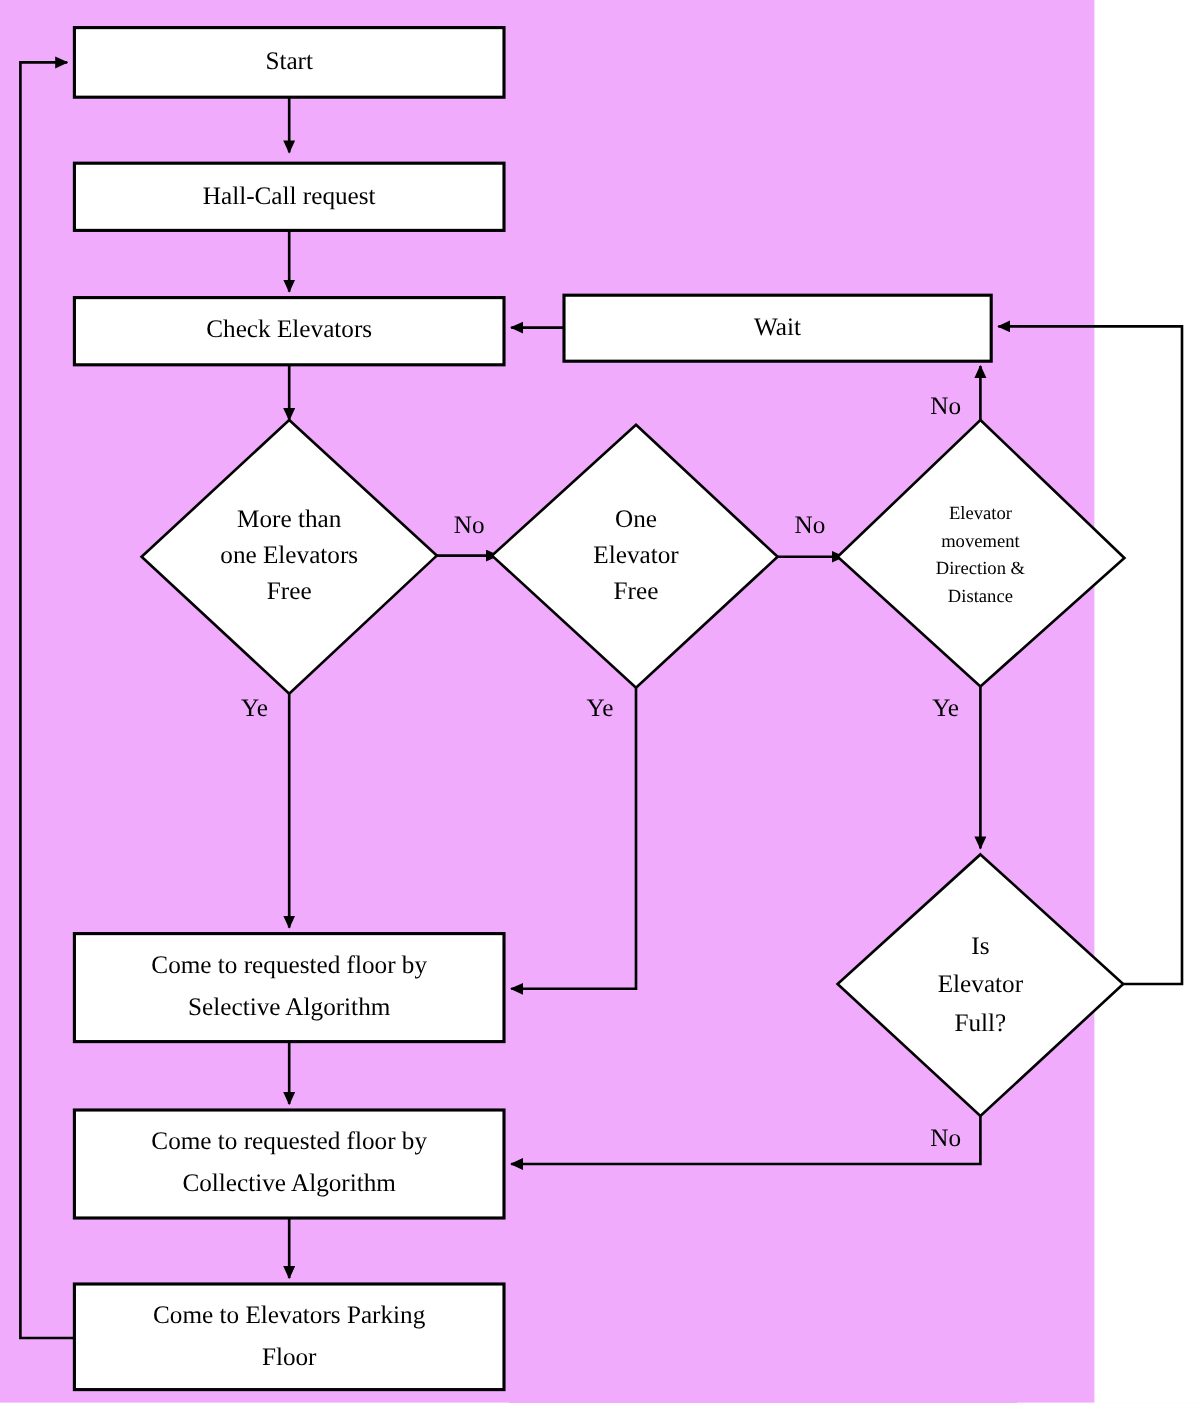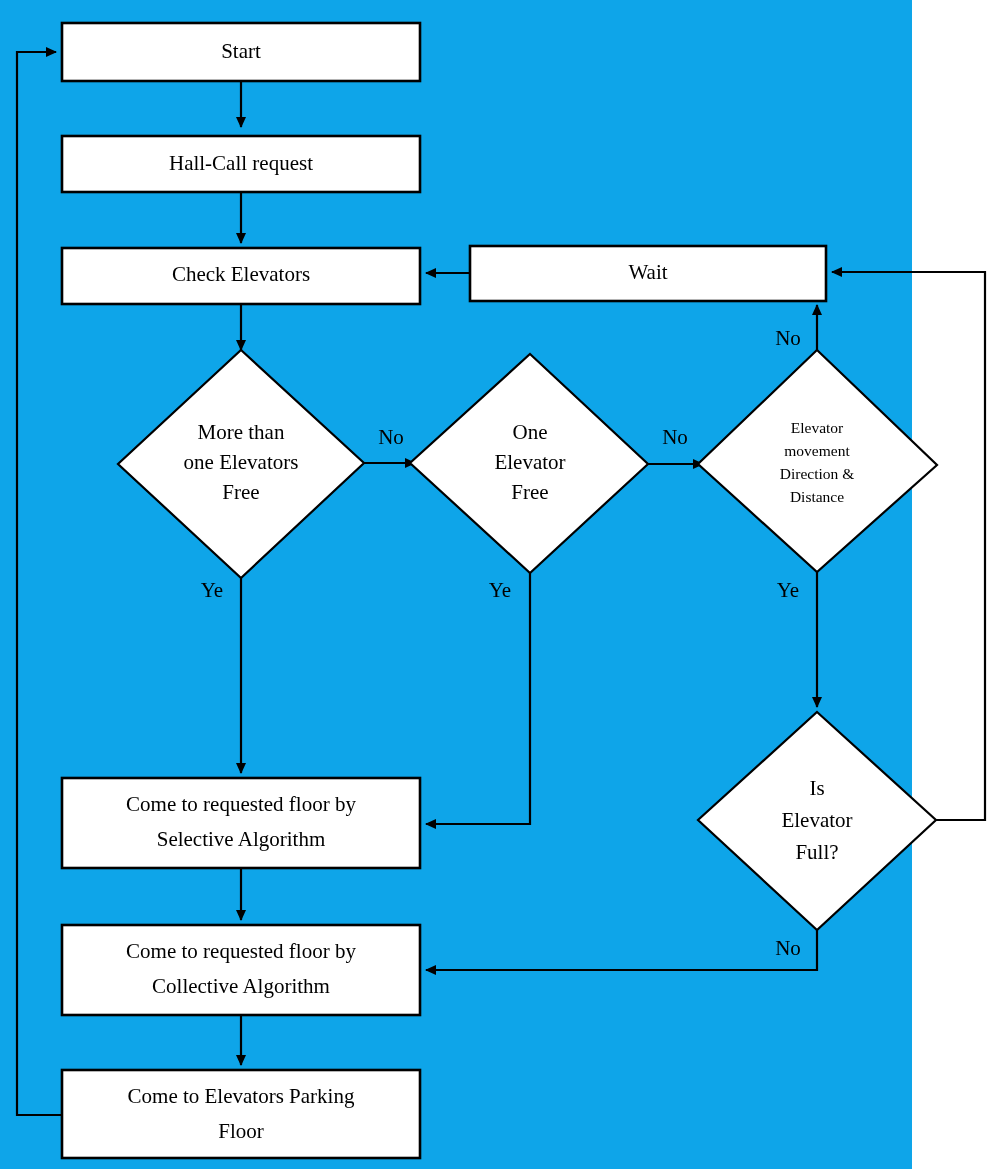--- a/index.html
+++ b/index.html
@@ -10,21 +10,21 @@
   body {
     width: 1001px;
     height: 1169px;
     font-family: "Liberation Serif", "DejaVu Serif", serif;
     overflow: hidden;
   }
   #flowchart-root {
     position: relative;
     width: 912px;
     height: 1169px;
-    background: #0ea5e9;
+    background: #f0abfc;
   }
   svg.diagram {
     display: block;
     width: 1001px;
     height: 1169px;
   }
   .node-shape {
     fill: #ffffff;
     stroke: #000000;
     stroke-width: 2.6;

